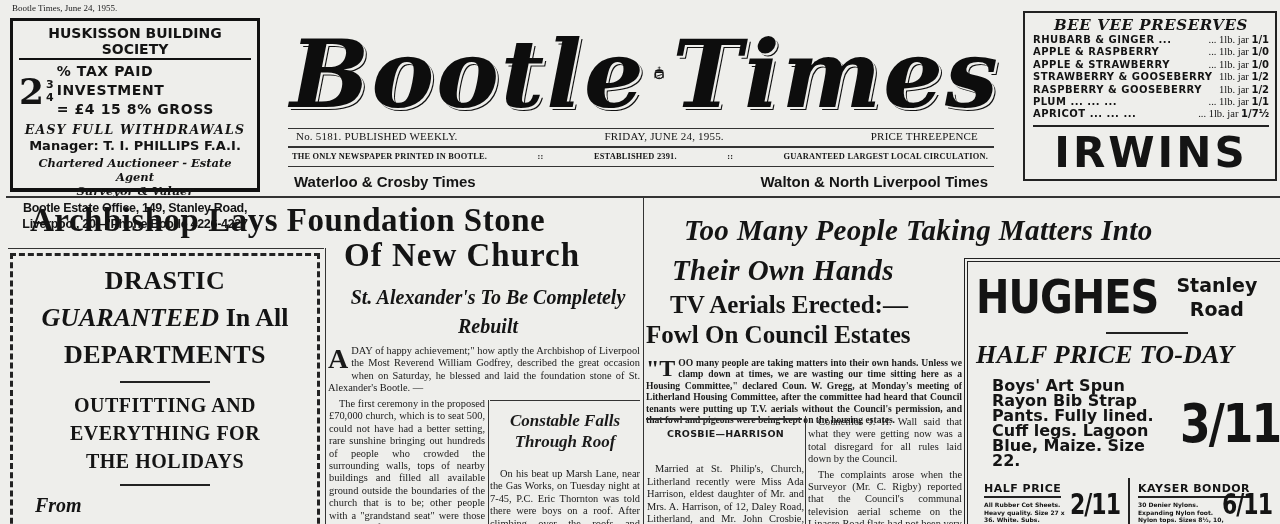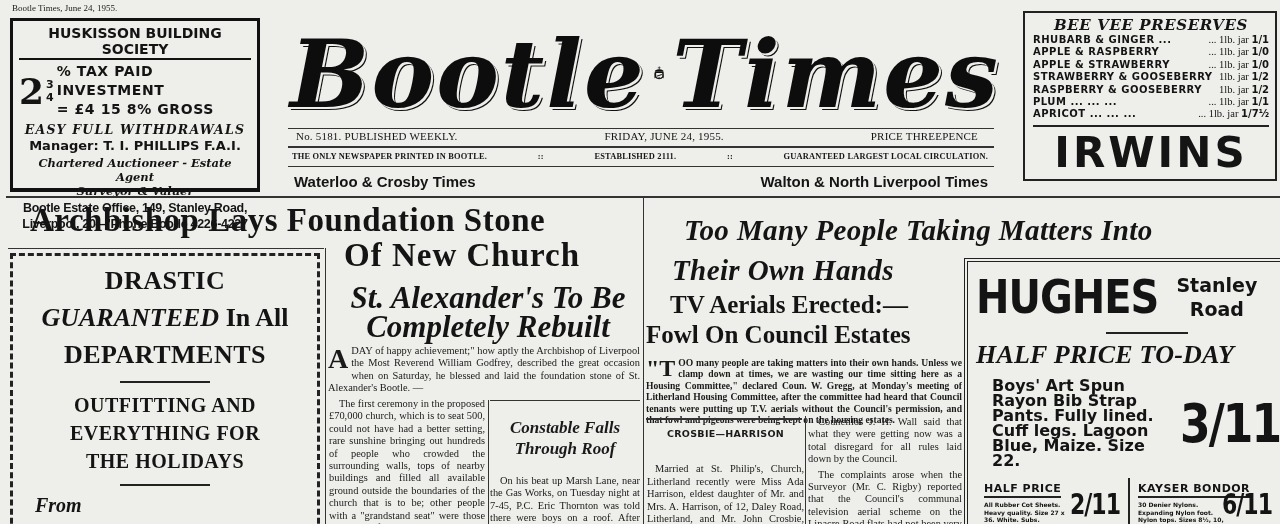--- a/index.html
+++ b/index.html
@@ -46,40 +46,40 @@
   .bv .title { font-family: "DejaVu Serif", serif; font-style: italic; font-weight: bold; font-size: 15px; text-align: center; letter-spacing: 0.6px; line-height: 18px; }
   .bv .row { display: flex; justify-content: space-between; font-size: 10.5px; line-height: 12.4px; }
   .bv .row .item { font-family: "DejaVu Sans", sans-serif; font-weight: bold; letter-spacing: 0.5px; font-size: 10px; }
   .bv .row .p { white-space: nowrap; }
   .bv .row .p b { font-family: "DejaVu Sans", sans-serif; font-size: 10px; }
   .bv .irwins { border-top: 2px solid #222; margin-top: 4px; font-family: "DejaVu Sans", sans-serif; font-weight: bold; font-size: 42px; text-align: center; letter-spacing: 3px; line-height: 52px; }
 
   
   .head1 { left: 30px; top: 202px; font-size: 33px; font-weight: bold; letter-spacing: 0.5px; }
   .head1b { left: 344px; top: 237px; font-size: 33px; font-weight: bold; letter-spacing: 1px; }
-  .sub1 { left: 338px; top: 283px; width: 300px; font-size: 31px; font-weight: bold; font-style: italic; text-align: center; line-height: 29px; }
+  .sub1 { left: 338px; top: 283px; width: 300px; font-size: 20px; font-weight: bold; font-style: italic; text-align: center; line-height: 29px; }
 
   
   .drastic { left: 10px; top: 253px; width: 310px; height: 280px; border: 3px dashed #222; border-bottom: none; padding-top: 8px; text-align: center; }
   .drastic .l1 { font-size: 26px; font-weight: bold; line-height: 34px; letter-spacing: 0.5px; }
   .drastic .l2 { font-size: 26px; font-weight: bold; line-height: 40px; }
   .drastic .l2 i { font-style: italic; }
   .drastic .l3 { font-size: 26px; font-weight: bold; line-height: 34px; letter-spacing: 0.5px; }
   .drastic .sep { width: 90px; height: 2px; background: #222; margin: 9px auto 8px; }
   .drastic .l4 { font-size: 20px; font-weight: bold; line-height: 28px; letter-spacing: 0.5px; }
   .drastic .from { font-size: 20px; font-weight: bold; font-style: italic; text-align: left; padding-left: 22px; margin-top: 2px; }
 
   
   .body { font-size: 10.4px; line-height: 12.4px; text-align: justify; color: #1a1a1a; }
   .lede { left: 328px; top: 345px; width: 312px; }
   .lede .dropA { float: left; font-size: 28px; font-weight: bold; line-height: 24px; margin: 2px 3px 0 0; }
   .col2a { left: 329px; top: 398px; width: 156px; }
   .col2a p { text-indent: 10px; }
   .constable-box { left: 490px; top: 401px; width: 150px; }
-  .constable-title { font-size: 17px; font-weight: bold; font-style: italic; text-align: center; line-height: 21px; margin-top: 16px; }
+  .constable-title { font-size: 17px; font-weight: bold; font-style: italic; text-align: center; line-height: 21px; margin-top: 9px; }
   .constable-body { margin-top: 16px; text-indent: 10px; }
 
   
   .head2 { left: 684px; top: 210px; font-size: 29px; font-weight: bold; font-style: italic; letter-spacing: 0.4px; line-height: 40px; }
   .head2b { left: 672px; top: 250px; font-size: 29px; font-weight: bold; font-style: italic; letter-spacing: 0.4px; line-height: 40px; }
   .tv1 { left: 670px; top: 290px; font-size: 25px; font-weight: bold; line-height: 30px; }
   .tv2 { left: 646px; top: 320px; font-size: 25px; font-weight: bold; line-height: 30px; }
   .tvlede { left: 646px; top: 357px; width: 316px; font-weight: bold; font-size: 9.6px; line-height: 11.4px; }
   .tvlede .dropT { float: left; font-size: 24px; line-height: 22px; margin: 0 3px 0 0; }
   .wedding { left: 647px; top: 418px; width: 157px; }
@@ -157,21 +157,21 @@
 <div class="hrule" style="left:288px;top:128px;width:706px;"></div>
 <div class="abs issue-row">
   <span>No. 5181. PUBLISHED WEEKLY.</span>
   <span>FRIDAY, JUNE 24, 1955.</span>
   <span>PRICE THREEPENCE</span>
 </div>
 <div class="hrule" style="left:288px;top:146px;width:706px;height:2px;"></div>
 <div class="abs tag-row">
   <span>THE ONLY NEWSPAPER PRINTED IN BOOTLE.</span>
   <span>::</span>
-  <span>ESTABLISHED 2111.</span>
+  <span>ESTABLISHED 2391.</span>
   <span>::</span>
   <span>GUARANTEED LARGEST LOCAL CIRCULATION.</span>
 </div>
 <div class="hrule" style="left:288px;top:166px;width:706px;"></div>
 <div class="abs sub-row">
   <span>Waterloo &amp; Crosby Times</span>
   <span>Walton &amp; North Liverpool Times</span>
 </div>
 
 <div class="abs bv">

